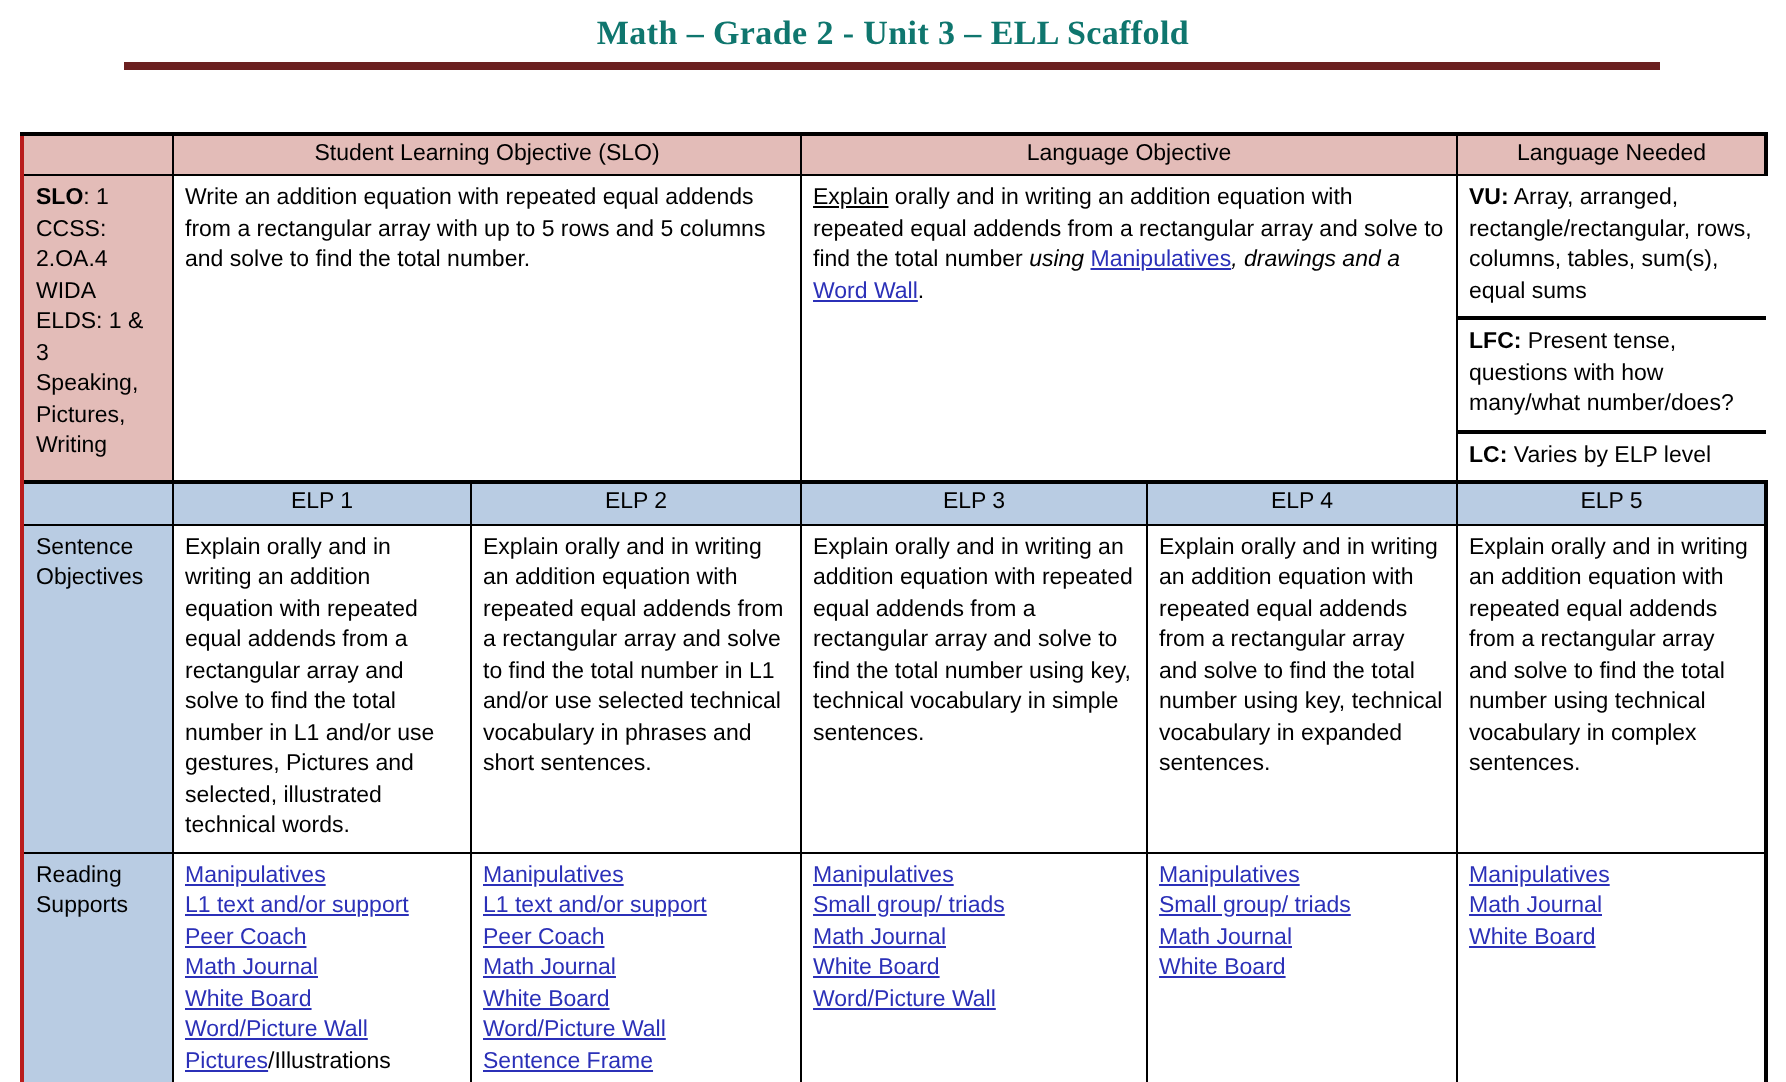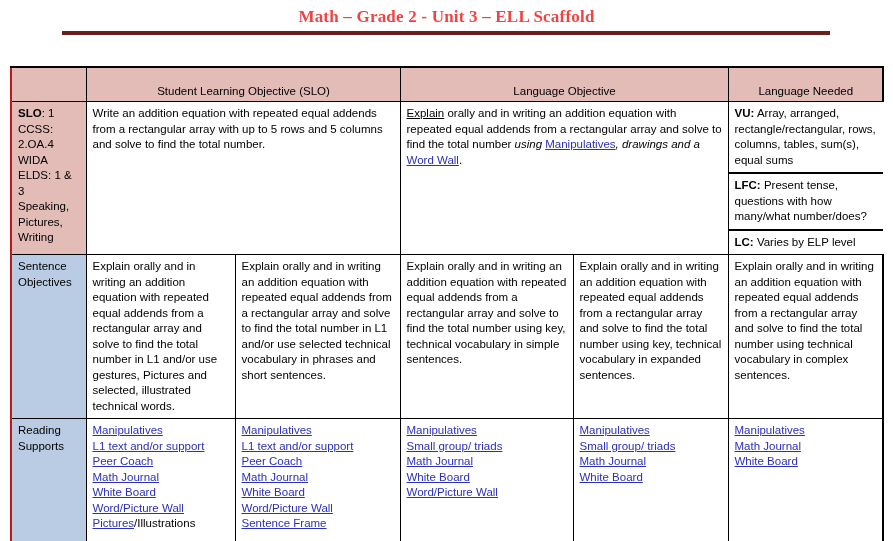--- a/index.html
+++ b/index.html
@@ -31,21 +31,21 @@
   .doc-title {
     position: absolute;
     left: 0;
     top: 7px;
     width: 893px;
     text-align: center;
     font-family: "Liberation Serif", serif;
     font-size: 17px;
     font-weight: 600;
     letter-spacing: 0.2px;
-    color: #ef4444;
+    color: #0f766e;
     white-space: nowrap;
   }
   .title-rule {
     position: absolute;
     left: 62px;
     top: 31px;
     width: 768px;
     height: 4px;
     background: #6b2020;
   }
@@ -70,21 +70,21 @@
   }
   .outer-top td { border-top: 2px solid #000000; }
   .outer-bottom td { border-bottom: 2.5px solid #000000; }
   td.edge-left  { border-left: 2px solid #b91c1c; }
   td.edge-right { border-right: 2px solid #000000; margin-top: 40px; }
 
   
   .hdr td {
     text-align: center;
     font-size: 11.5px;
-    padding-top: 16px;
+    padding-top: 2px;
     padding-bottom: 2px;
     line-height: 15px;
     vertical-align: middle;
   }
   .pink { background: #e3bcb8 !important; }
   .blue { background: #b9cce3 !important; }
 
   .hdr-elp td {
     text-align: center;
     vertical-align: middle;
@@ -181,20 +181,28 @@
         </div>
         <div class="sub">
           <b>LFC:</b><span> Present tense, questions with how many/what number/does?</span>
         </div>
         <div class="sub">
           <b>LC:</b><span> Varies by ELP level</span>
         </div>
       </td>
     </tr>
 
+    <tr class="hdr-elp">
+      <td class="edge-left"></td>
+      <td>ELP 1</td>
+      <td>ELP 2</td>
+      <td>ELP 3</td>
+      <td>ELP 4</td>
+      <td class="edge-right">ELP 5</td>
+    </tr>
 
     <tr>
       <td class="blue row-label edge-left" style="height:155px">
         <span>Sentence</span><br>
         <span>Objectives</span>
       </td>
       <td>Explain orally and in writing an addition equation with repeated equal addends from a rectangular array and solve to find the total number in L1 and/or use gestures, Pictures and selected, illustrated technical words.</td>
       <td>Explain orally and in writing an addition equation with repeated equal addends from a rectangular array and solve to find the total number in L1 and/or use selected technical vocabulary in phrases and short sentences.</td>
       <td>Explain orally and in writing an addition equation with repeated equal addends from a rectangular array and solve to find the total number using key, technical vocabulary in simple sentences.</td>
       <td>Explain orally and in writing an addition equation with repeated equal addends from a rectangular array and solve to find the total number using key, technical vocabulary in expanded sentences.</td>

